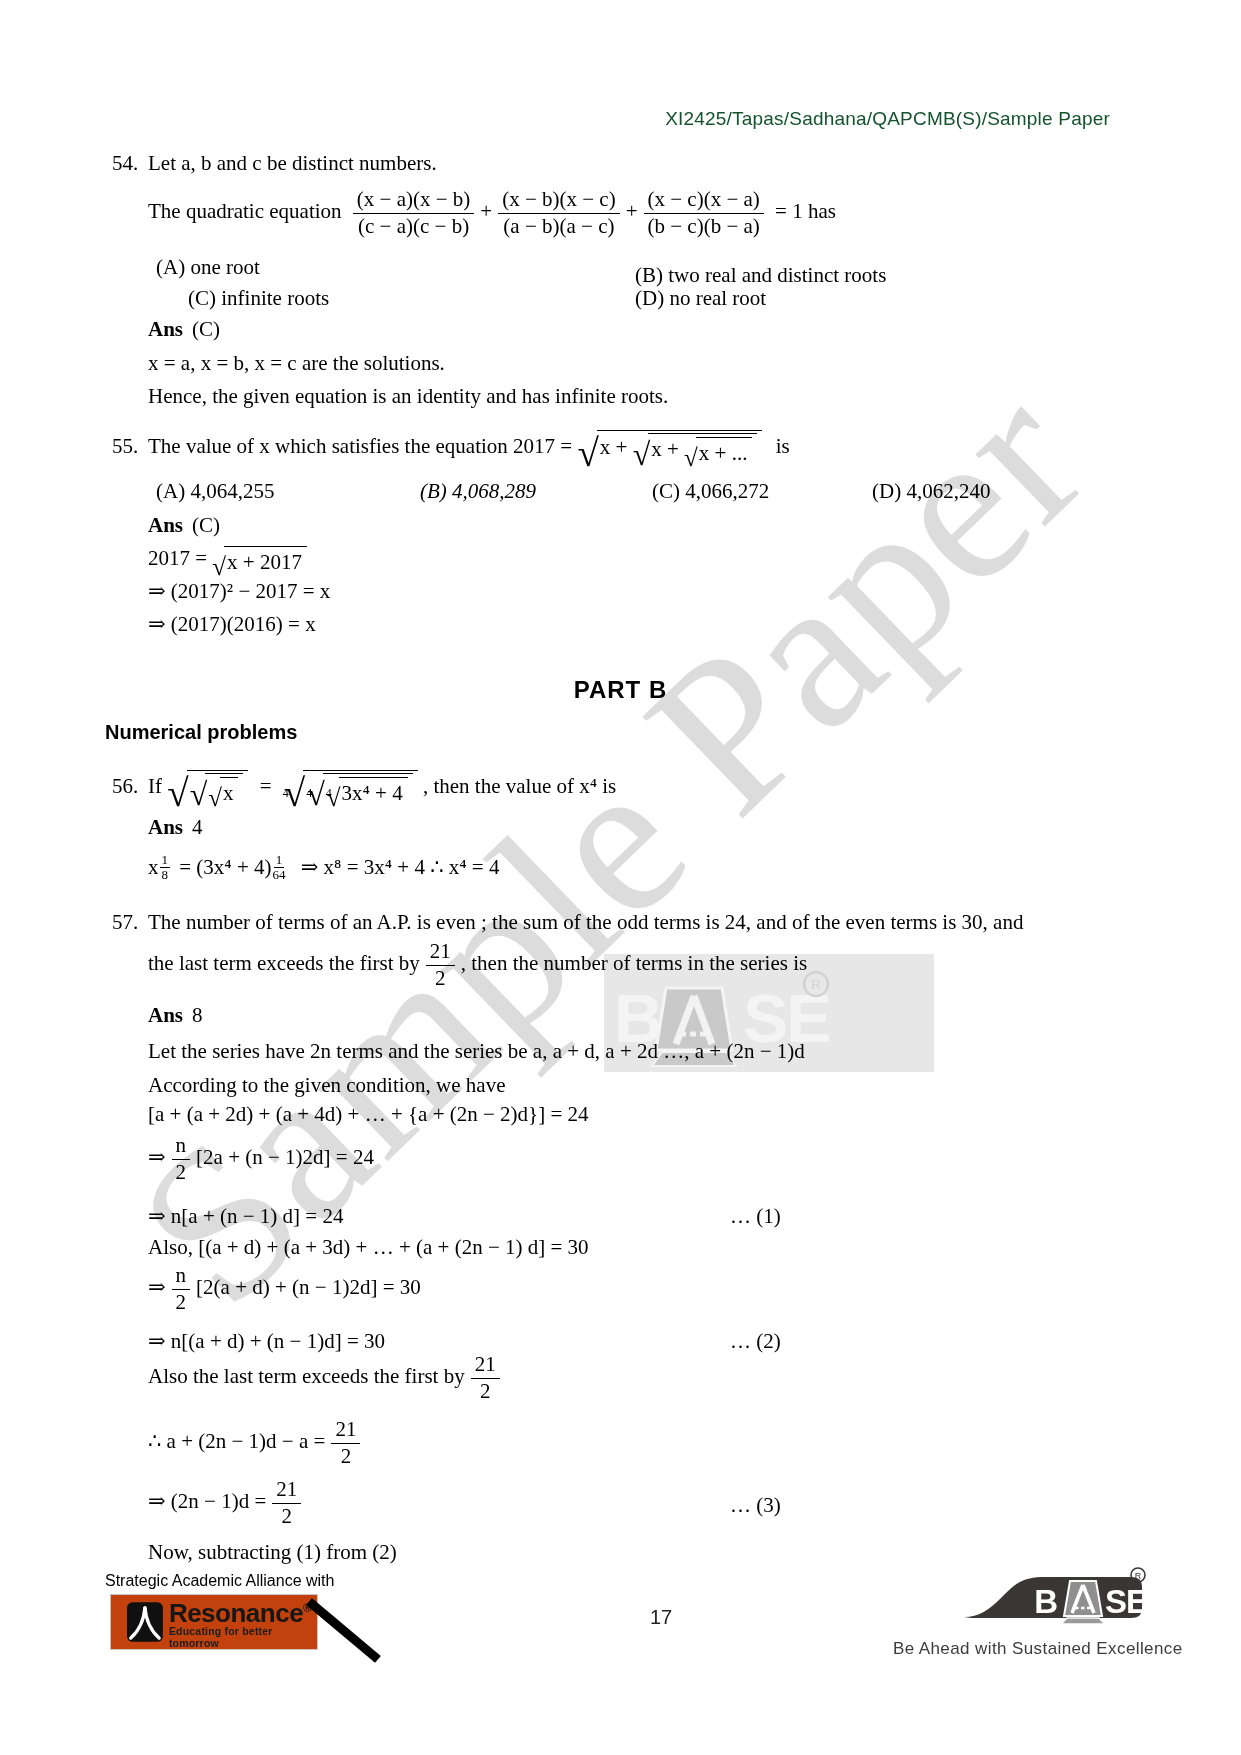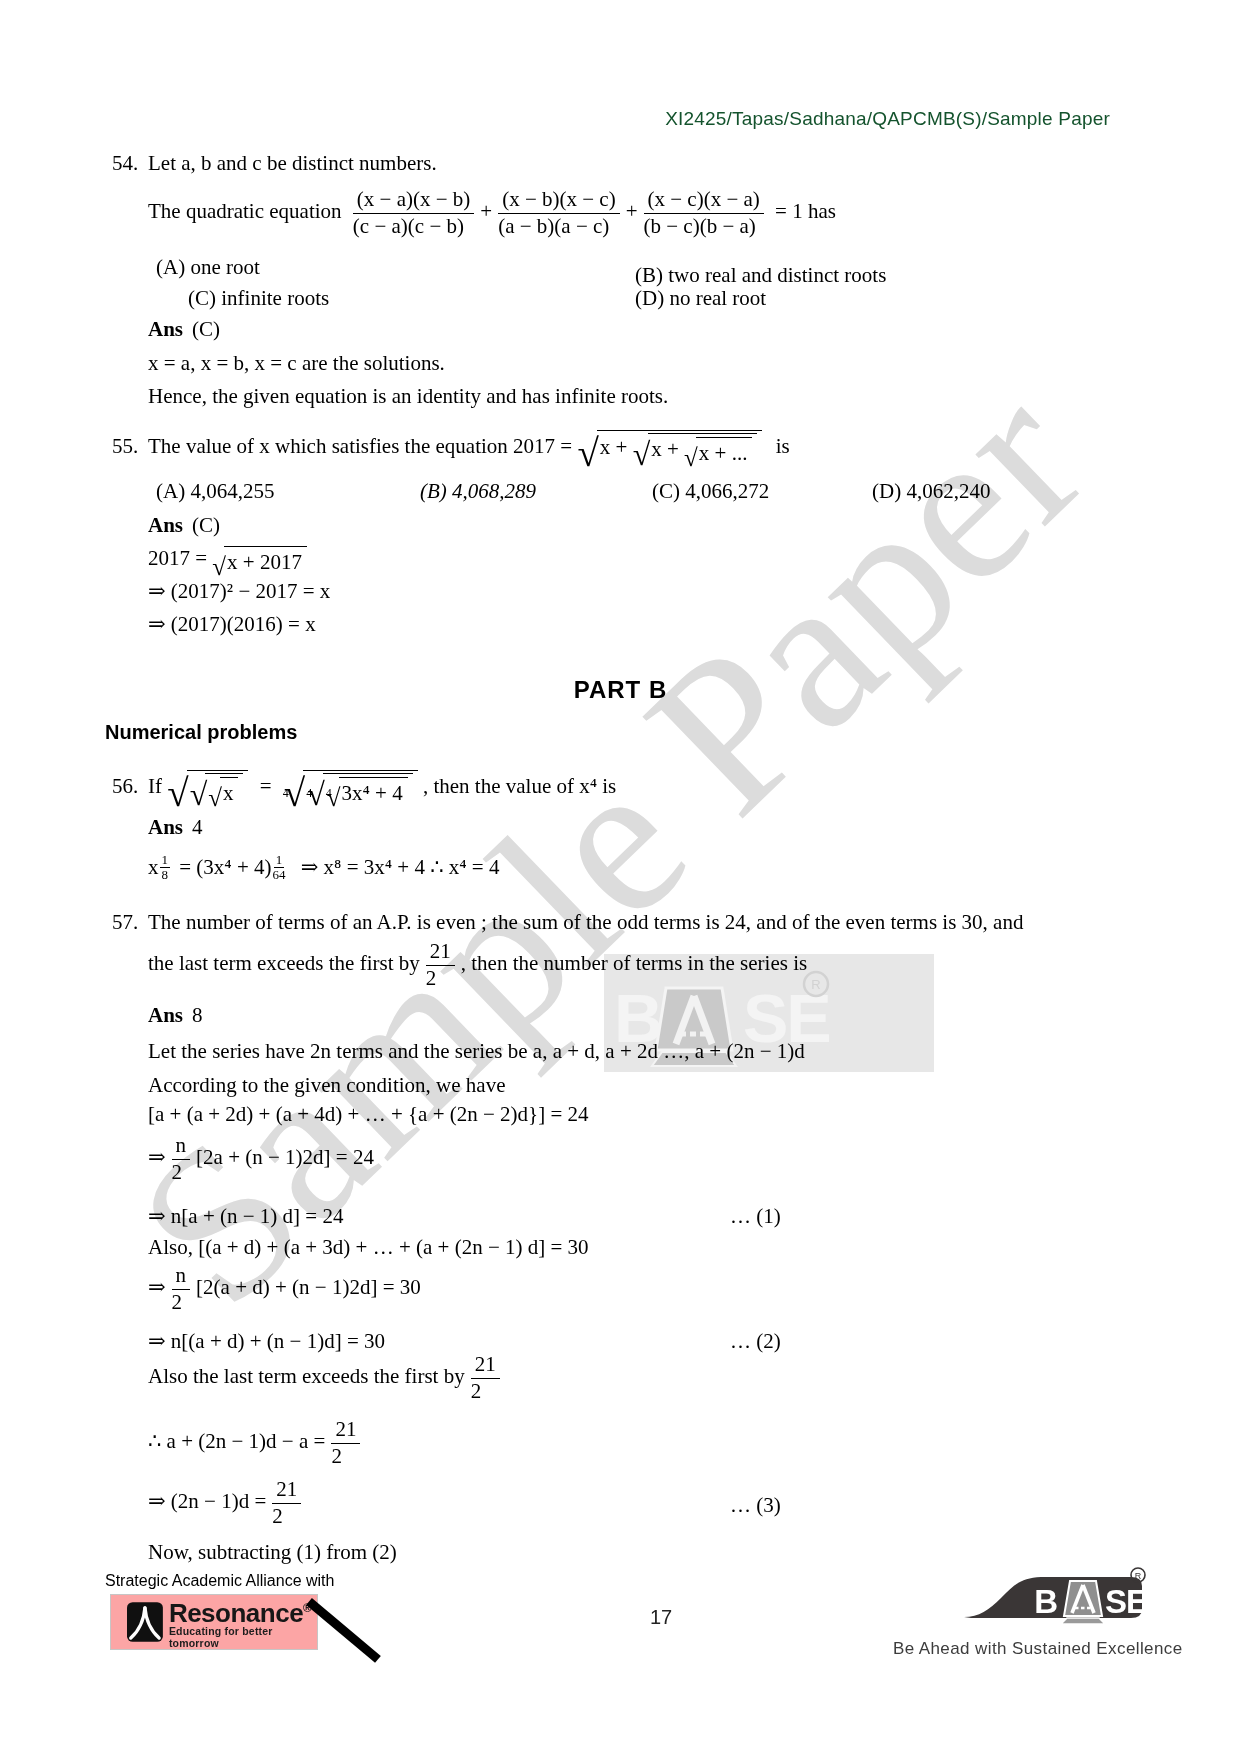--- a/index.html
+++ b/index.html
@@ -12,37 +12,37 @@
   .wm-band{position:absolute;left:604px;top:954px;width:330px;height:118px;background:#e7e7e7;z-index:1;}
   
   .line{position:absolute;white-space:nowrap;z-index:2;line-height:26px;}
   .qn{display:inline-block;min-width:36px;}
   .ansl{font-weight:bold;margin-right:9px;}
   .sans{font-family:"Liberation Sans","DejaVu Sans",sans-serif;}
   .hdr{font-size:19px;color:#14532d;letter-spacing:0.2px;}
   .partb{left:0;width:100%;text-align:center;font-weight:bold;font-size:24px;letter-spacing:1px;}
   .numprob{font-weight:bold;font-size:20px;}
   
-  .frac{display:inline-flex;flex-direction:column;vertical-align:middle;
+  .frac{display:inline-flex;flex-direction:column;align-items:center;vertical-align:middle;
         line-height:1.12;margin:0 6px;}
   .frac .fn{border-bottom:1.7px solid #000;padding:0 4px 1px;}
   .frac .fd{padding-top:1px;}
   
   .supfrac{display:inline-flex;flex-direction:column;align-items:center;font-size:13px;
            line-height:1.1;vertical-align:10px;margin:0 4px 0 1px;}
   .supfrac .fn{border-bottom:1.2px solid #000;padding:0 2px;}
   
   .rt{display:inline-flex;align-items:flex-end;vertical-align:middle;}
   .rs{line-height:0.8;margin-right:-2px;transform:translateY(2px);}
   .rs1{font-size:25px;} .rs2{font-size:32px;} .rs3{font-size:39px;}
   .rb{border-top:1.8px solid #000;padding:2px 5px 0 3px;}
   .ridx{font-size:12px;vertical-align:12px;margin-right:-5px;position:relative;z-index:3;}
   
   .res-box{position:absolute;left:110px;top:1594px;width:206px;height:54px;border:1.5px solid #c6c6c6;
-           background:#fca5a5;z-index:2;display:flex;align-items:center;}
+           background:#c2410c;z-index:2;display:flex;align-items:center;}
   .res-name{font-family:"Liberation Sans","DejaVu Sans",sans-serif;font-weight:bold;font-size:26px;
             color:#171717;line-height:24px;letter-spacing:-0.5px;}
   .res-reg{font-size:12px;vertical-align:10px;}
   .res-tag{font-family:"Liberation Sans","DejaVu Sans",sans-serif;font-weight:bold;font-size:10.5px;
            color:#1d1d1d;letter-spacing:0.2px;}
   .slash{position:absolute;left:309px;top:1597px;width:90px;height:9px;background:#000;
          transform:rotate(40deg);transform-origin:0 50%;z-index:3;}
   .pageno{font-size:20px;color:#222;}
   .base-tag{font-size:17px;color:#3c3c3c;letter-spacing:0.4px;}
 </style>

